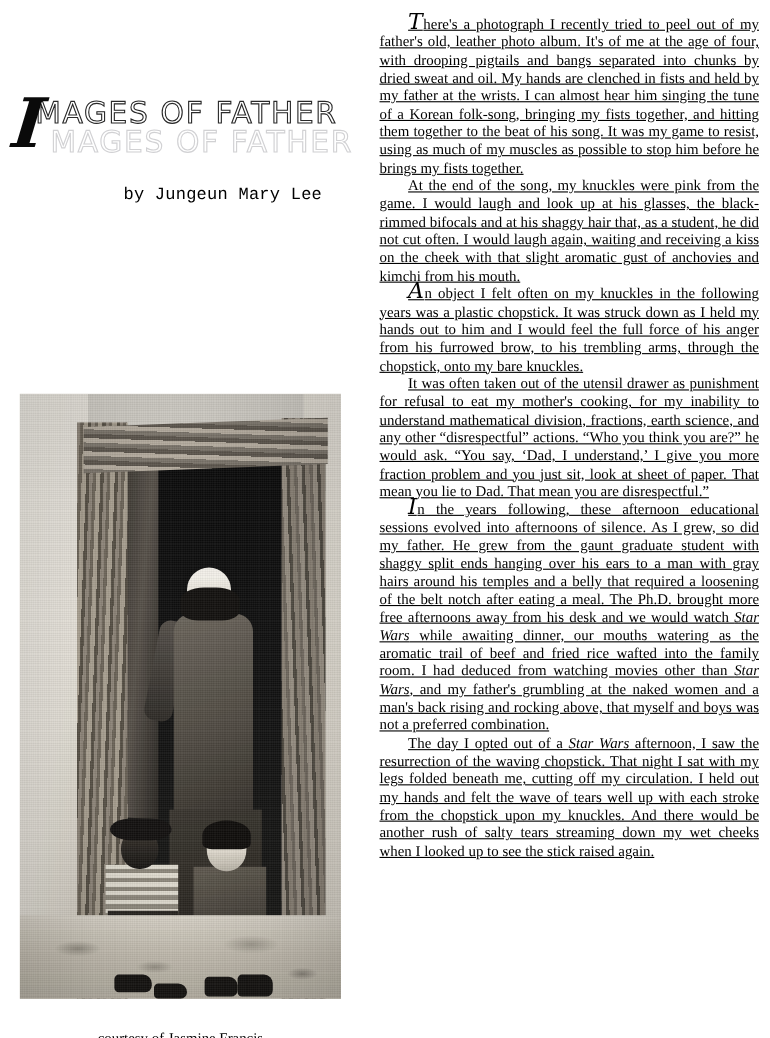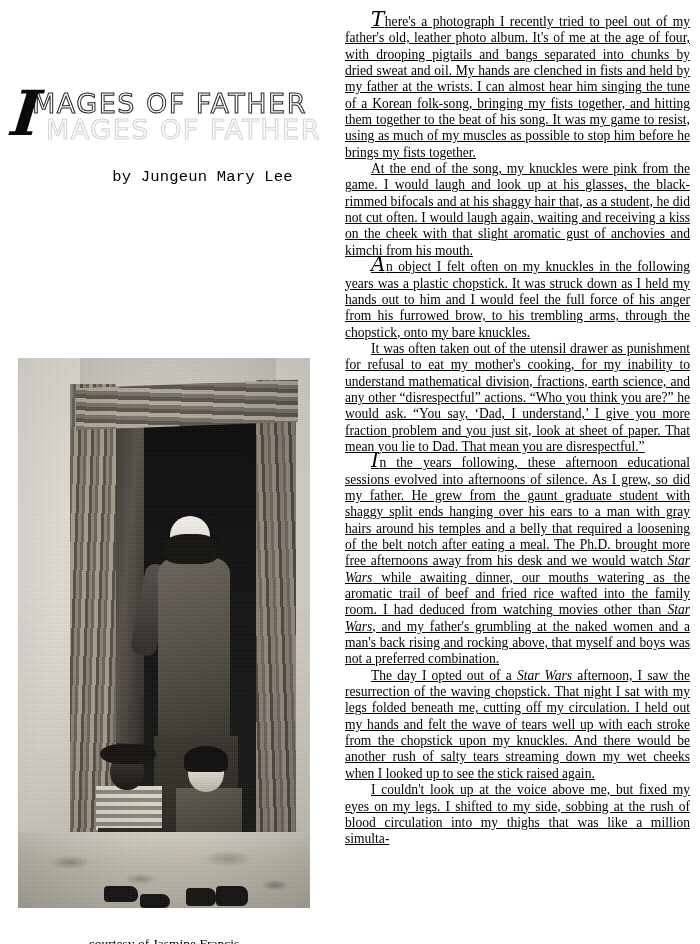--- a/index.html
+++ b/index.html
@@ -310,14 +310,13 @@
 
 </div>
 
 <div id="body-col">
     <p><span class="dcap">T</span><span>here's a photograph I recently tried to peel out of my father's old, leather photo album.  It's of me at the age of four, with drooping pigtails and bangs separated into chunks by dried sweat and oil.  My hands are clenched in fists and held by my father at the wrists.  I can almost hear him singing the tune of a Korean folk-song, bringing my fists together, and hitting them together to the beat of his song.  It was my game to resist, using as much of my muscles as possible to stop him before he brings my fists together.</span></p>
     <p><span>At the end of the song, my knuckles were pink from the game.  I would laugh and look up at his glasses, the black-rimmed bifocals and at his shaggy hair that, as a student, he did not cut often.  I would laugh again, waiting and receiving a kiss on the cheek with that slight aromatic gust of anchovies and kimchi from his mouth.</span></p>
     <p><span class="dcap">A</span><span>n object I felt often on my knuckles in the following years was a plastic chopstick.  It was struck down as I held my hands out to him and I would feel the full force of his anger from his furrowed brow, to his trembling arms, through the chopstick, onto my bare knuckles.</span></p>
     <p><span>It was often taken out of the utensil drawer as punishment for refusal to eat my mother's cooking, for my inability to understand mathematical division, fractions, earth science, and any other “disrespectful” actions.  “Who you think you are?” he would ask.  “You say, ‘Dad, I understand,’ I give you more fraction problem and you just sit, look at sheet of paper.  That mean you lie to Dad.  That mean you are disrespectful.”</span></p>
     <p><span class="dcap">I</span><span>n the years following, these afternoon educational sessions evolved into afternoons of silence.  As I grew, so did my father.  He grew from the gaunt graduate student with shaggy split ends hanging over his ears to a man with gray hairs around his temples and a belly that required a loosening of the belt notch after eating a meal.  The Ph.D. brought more free afternoons away from his desk and we would watch </span><span class="ital">Star Wars</span><span> while awaiting dinner, our mouths watering as the aromatic trail of beef and fried rice wafted into the family room.  I had deduced from watching movies other than </span><span class="ital">Star Wars</span><span>, and my father's grumbling at the naked women and a man's back rising and rocking above, that myself and boys was not a preferred combination.</span></p>
     <p><span>The day I opted out of a </span><span class="ital">Star Wars</span><span> afternoon, I saw the resurrection of the waving chopstick.  That night I sat with my legs folded beneath me, cutting off my circulation.  I held out my hands and felt the wave of tears well up with each stroke from the chopstick upon my knuckles.  And there would be another rush of salty tears streaming down my wet cheeks when I looked up to see the stick raised again.</span></p>
-    <p><span>I couldn't look up at the voice above me, but fixed my eyes on my legs.  I shifted to my side, sobbing at the rush of blood circulation into my thighs that was like a million simulta-</span></p>
   </div>
 
 </body></html>

